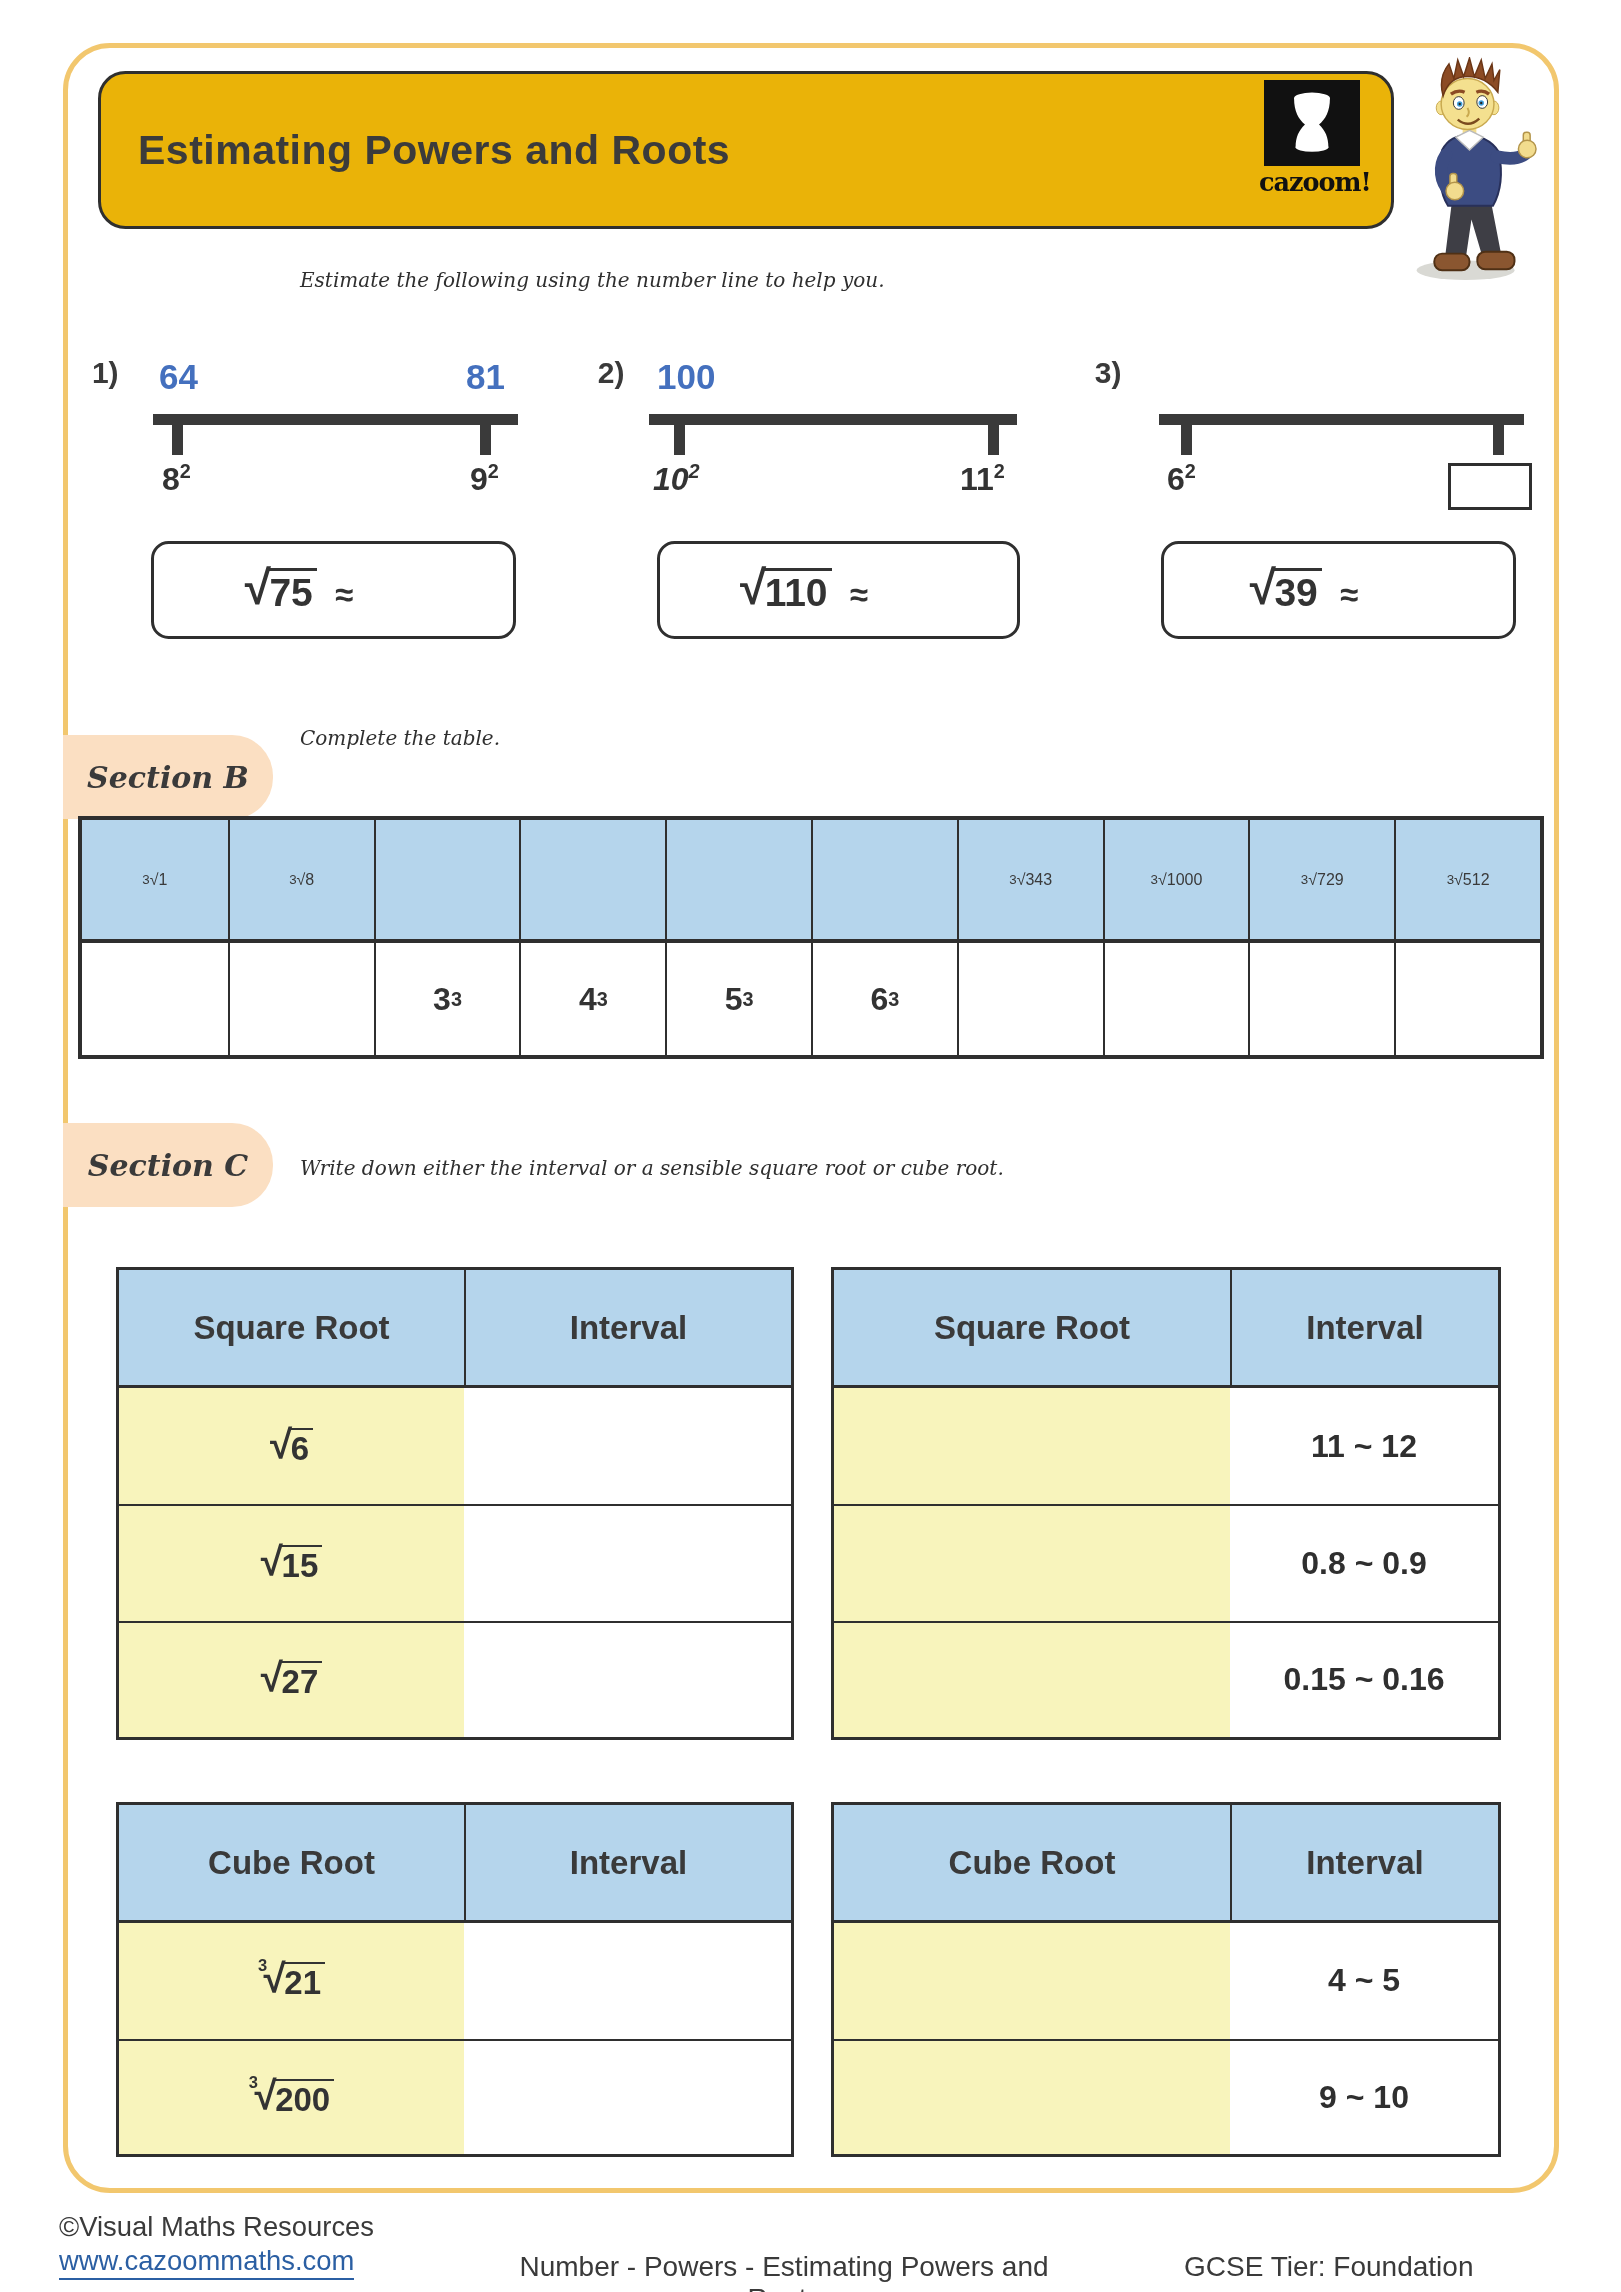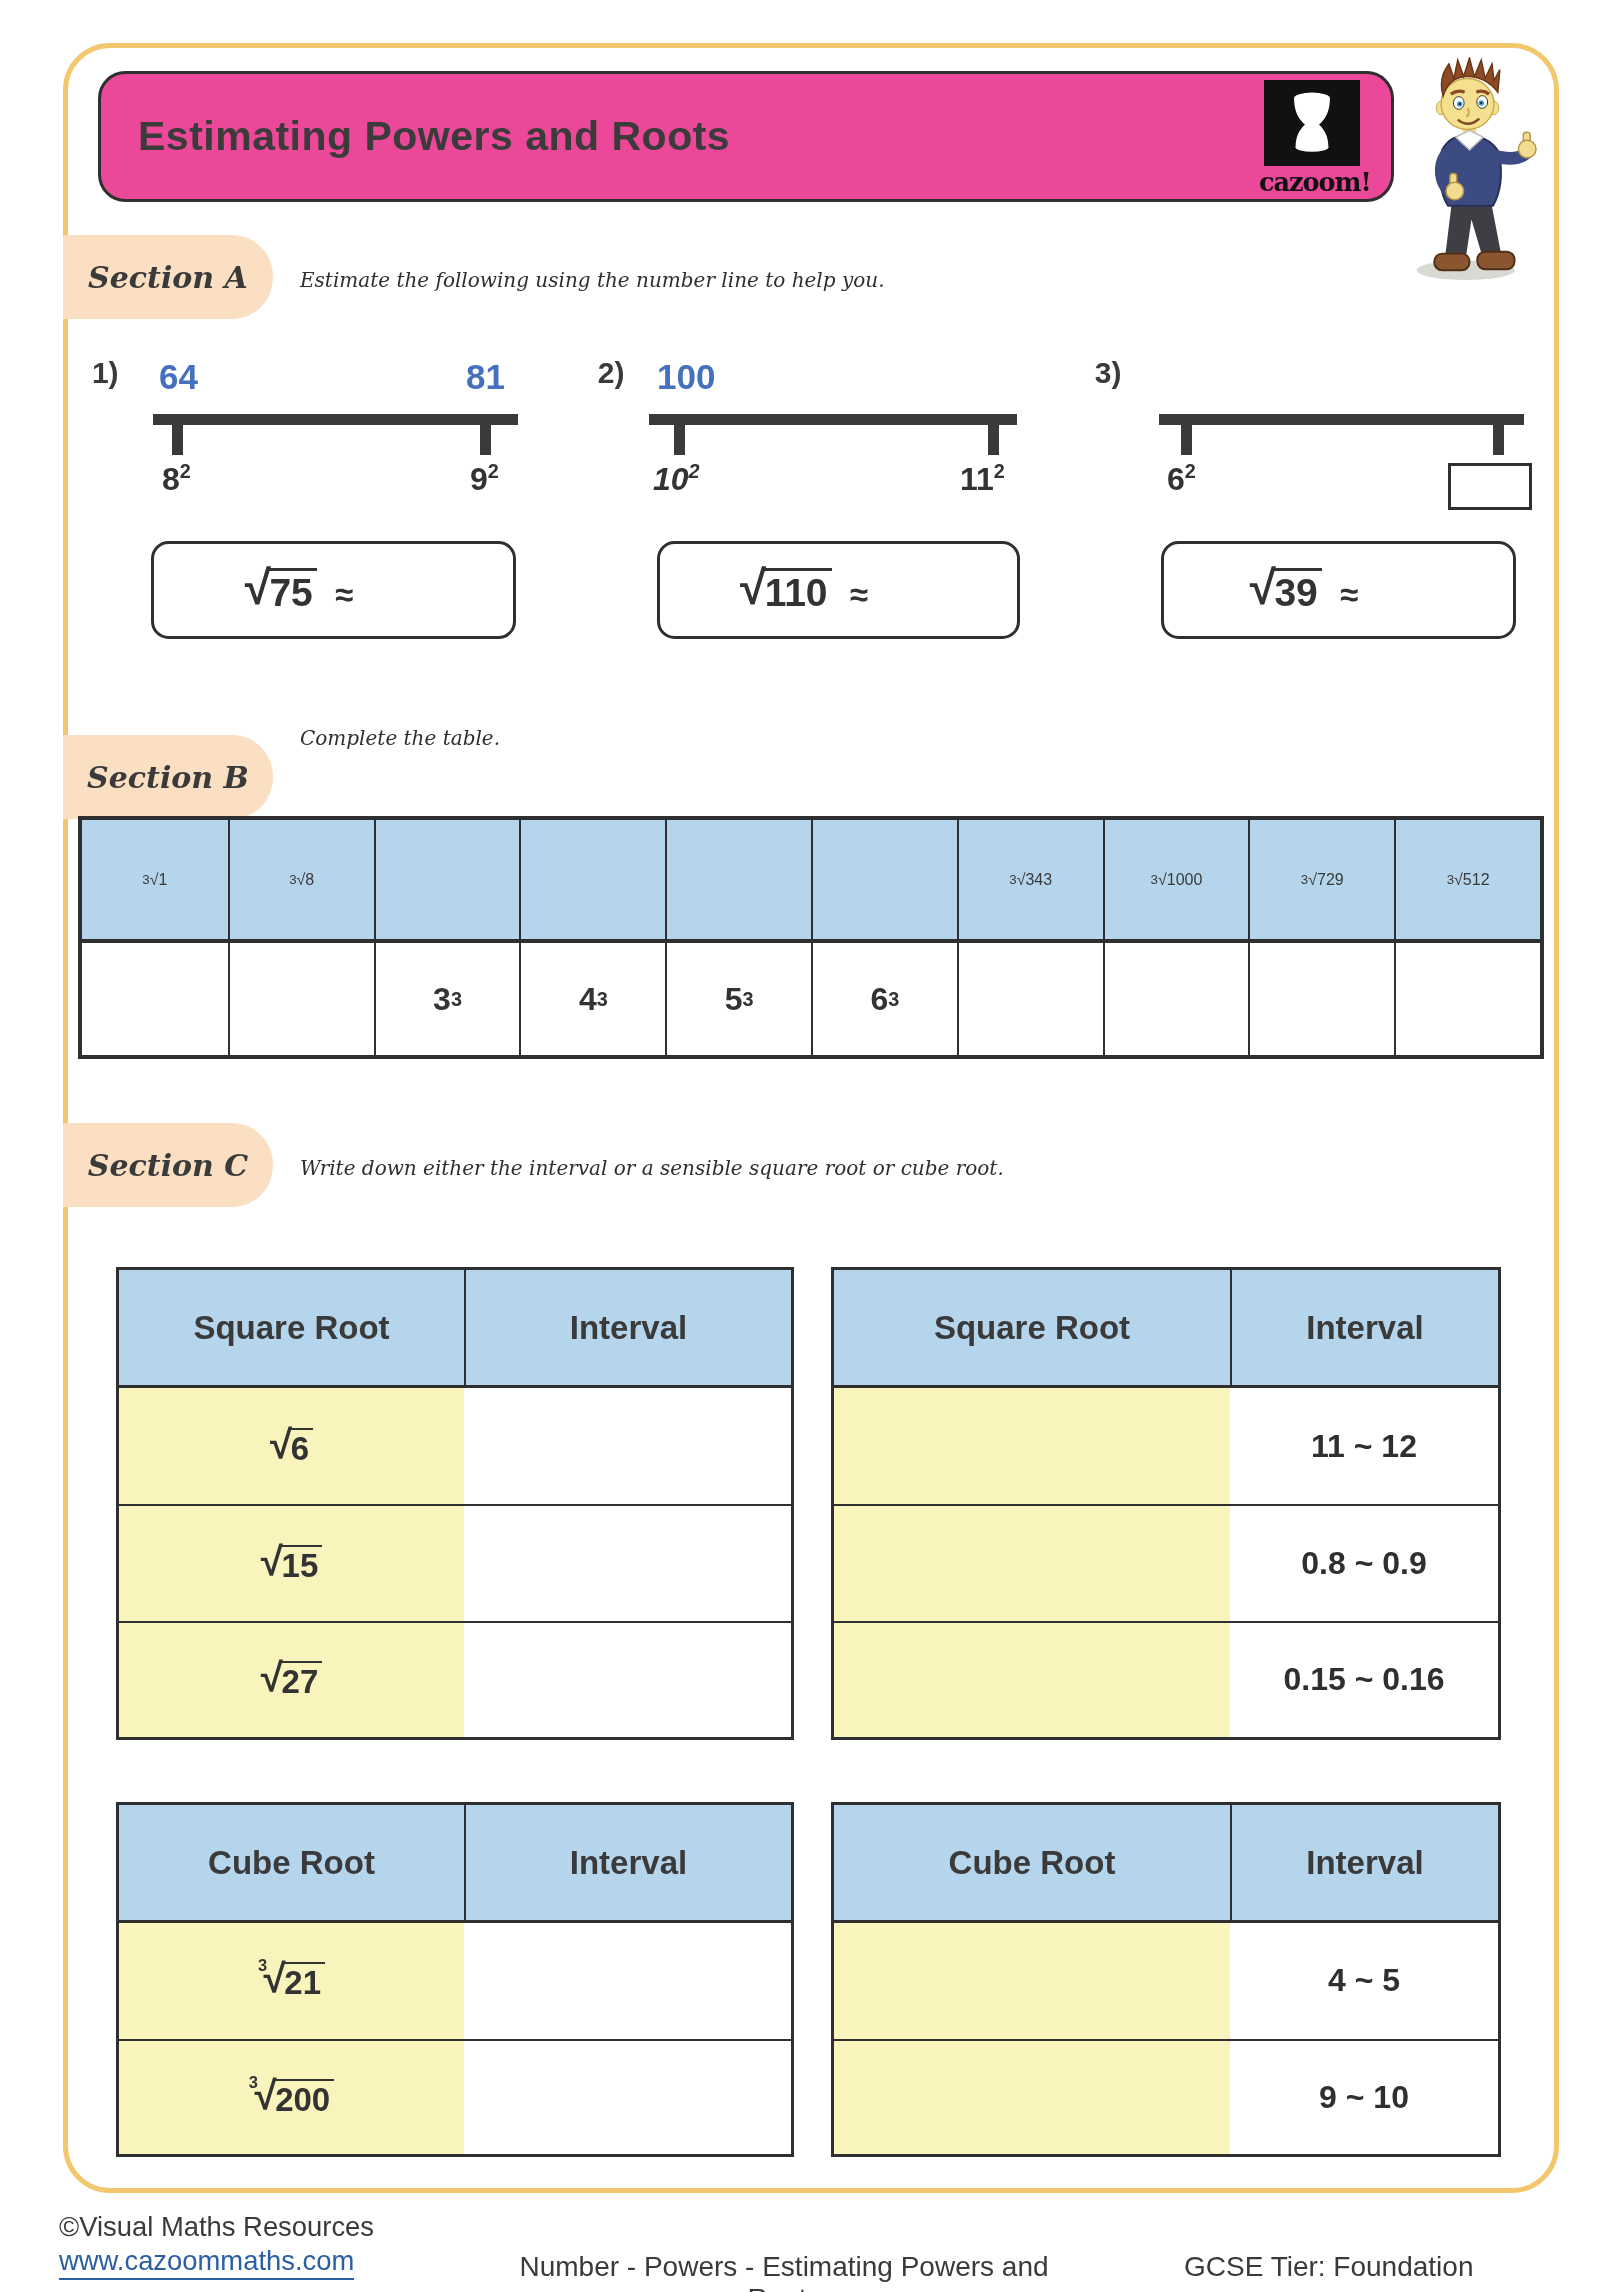--- a/index.html
+++ b/index.html
@@ -5,22 +5,22 @@
   html,body{margin:0;padding:0;background:#ffffff;}
   .page{position:relative;width:1621px;height:2293px;background:#ffffff;overflow:hidden;
         font-family:"Liberation Sans",sans-serif;color:#3a3a3a;}
   .abs{position:absolute;}
 
   
   .page-border{position:absolute;left:63px;top:43px;width:1496px;height:2150px;
     border:5.9px solid #F2C76E;border-radius:47px;box-sizing:border-box;background:transparent;}
 
   
-  .title-box{position:absolute;left:98px;top:71px;width:1296px;height:131px;box-sizing:border-box;
-    border:3.9px solid #2F2F2F;border-radius:27.4px;background:#ec4899;display:flex;align-items:center;}
+  .title-box{position:absolute;left:98px;top:71px;width:1296px;height:158px;box-sizing:border-box;
+    border:3.9px solid #2F2F2F;border-radius:27.4px;background:#eab308;display:flex;align-items:center;}
   .title-text{margin-left:37px;font-size:41px;font-weight:700;letter-spacing:0.5px;color:#3B3B3B;}
   .logo{position:absolute;left:1259px;top:80px;width:106px;text-align:center;}
   .logo-black{width:96px;height:86px;background:#111;margin:0 auto;display:flex;align-items:center;justify-content:center;}
   .logo-black svg{width:78px;height:74px;}
   .logo-text{font-family:"DejaVu Serif",serif;font-weight:700;font-size:25.5px;letter-spacing:-1px;color:#111;margin-top:1px;}
 
   
   .sec-label{position:absolute;left:63px;width:210px;height:84px;background:#FBDFC2;
     border-radius:0 41px 41px 0;display:flex;align-items:center;justify-content:center;
     font-family:"DejaVu Serif",serif;font-style:italic;font-weight:700;font-size:30px;color:#3A3A3A;}
@@ -118,23 +118,20 @@
     <ellipse cx="59" cy="47" rx="5.5" ry="6.5" fill="#fff" stroke="#333"></ellipse>
     <ellipse cx="83" cy="46" rx="5.5" ry="6.5" fill="#fff" stroke="#333"></ellipse>
     <circle cx="60" cy="48" r="2.8" fill="#3FA0DC"></circle>
       <circle cx="82" cy="47" r="2.8" fill="#3FA0DC"></circle>
     <circle cx="60" cy="48" r="1.2" fill="#222"></circle>
       <circle cx="82" cy="47" r="1.2" fill="#222"></circle>
     <path d="M68,52 q3,6 -1,9" stroke="#c9a94f" stroke-width="2" fill="none"></path>
     <path d="M58,64 q11,9 22,-1" stroke="#7a4a1e" stroke-width="2.5" fill="none"></path>
   </svg>
 
-  <div class="sec-label" style="top:235px;">
-    <span>Section A</span>
-  </div>
   <div class="instr" style="top:263px;">Estimate the following using the number line to help you.</div>
 
   <div class="nl" style="left:86px;top:353px;">
     <div class="qnum" style="left:5.9px;top:2.9px;">1)</div>
     <div class="topval" style="left:73px;top:3.9px;">64</div>
     <div class="topval" style="left:380px;top:3.9px;">81</div>
     <div class="bar" style="left:67px;top:61px;width:365px;"></div>
     <div class="tick" style="left:86px;top:61px;"></div>
     <div class="tick" style="left:394px;top:61px;"></div>
     <div class="pow" style="left:76px;top:108px;">8<sup>2</sup></div>

